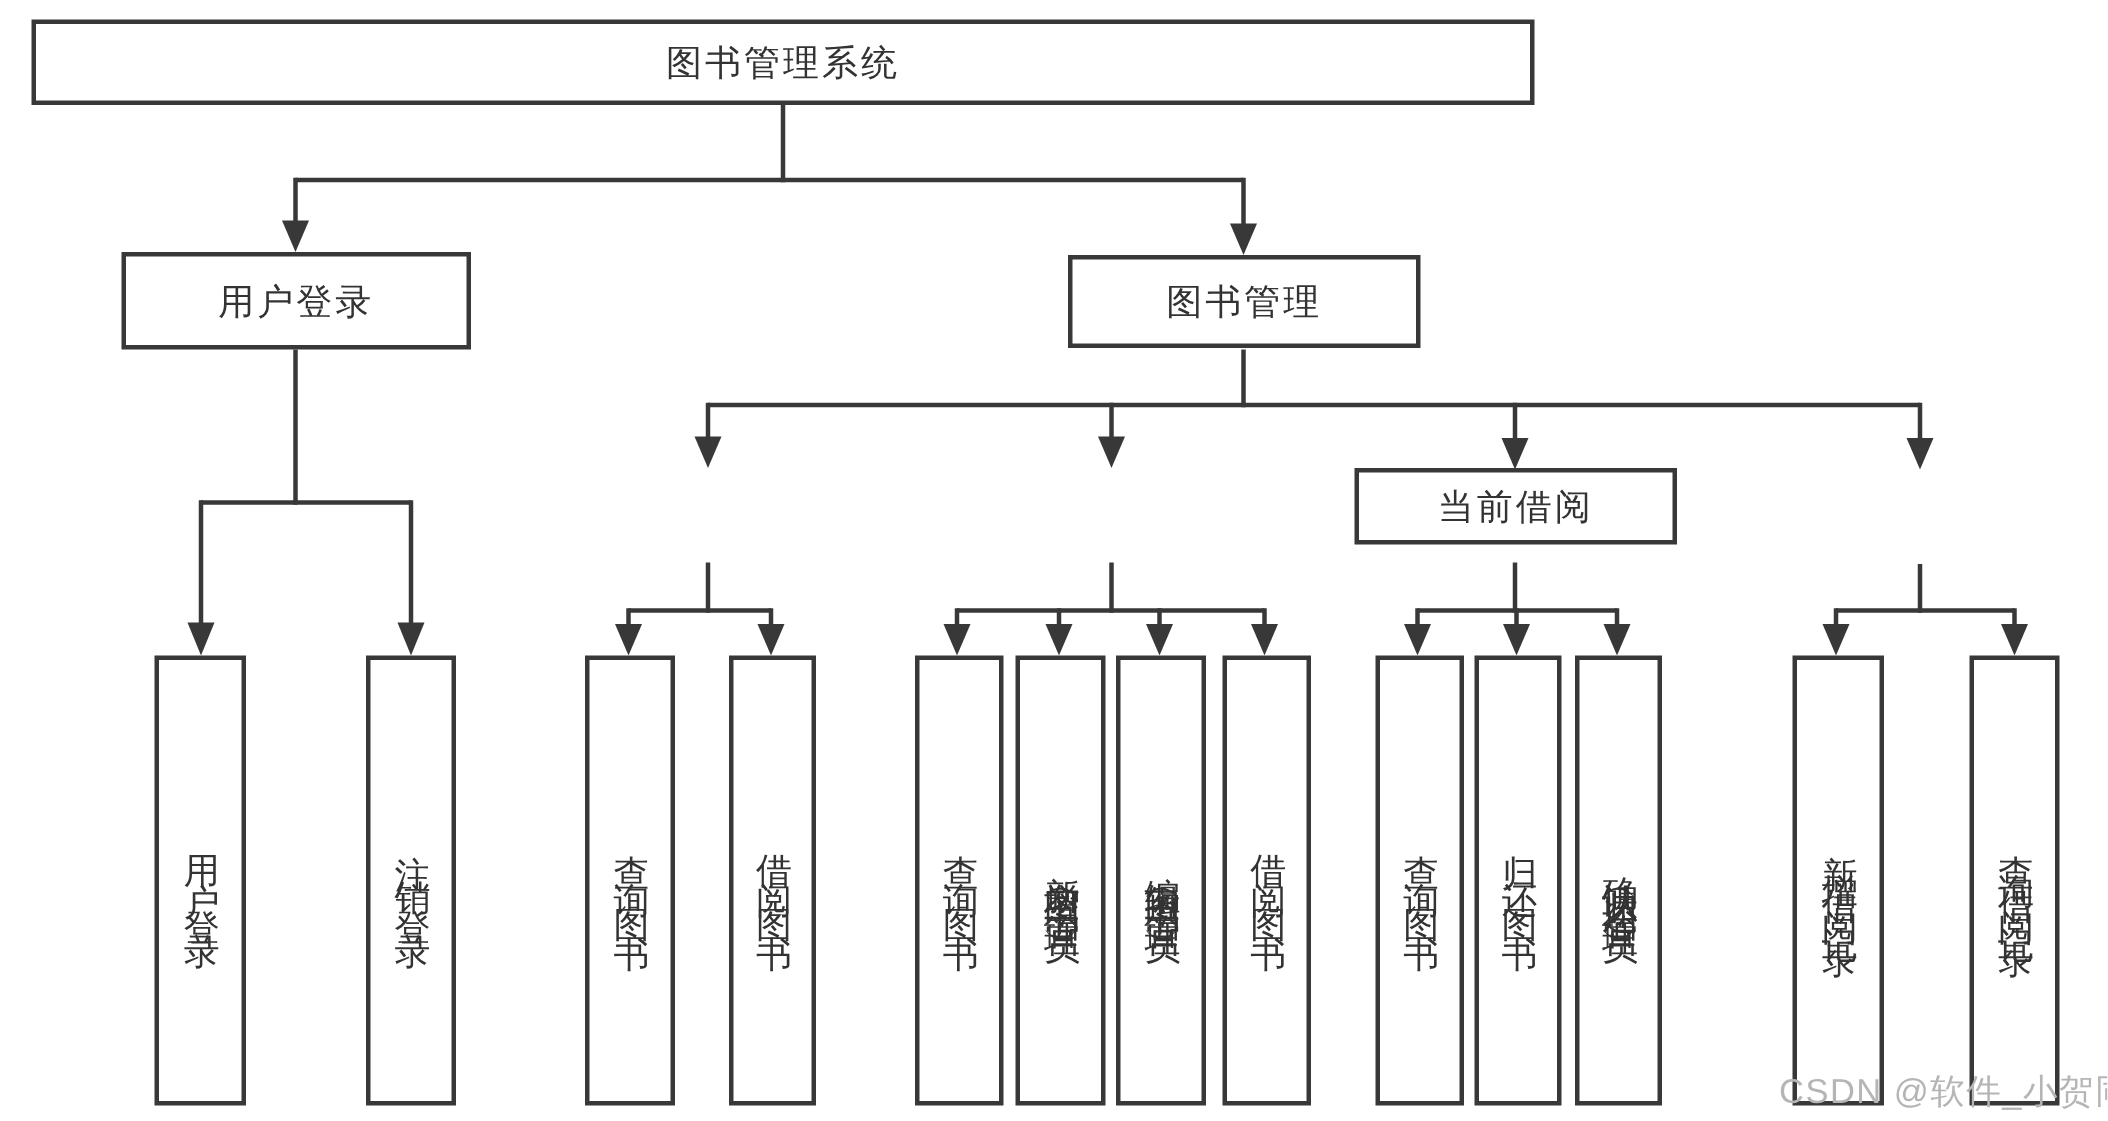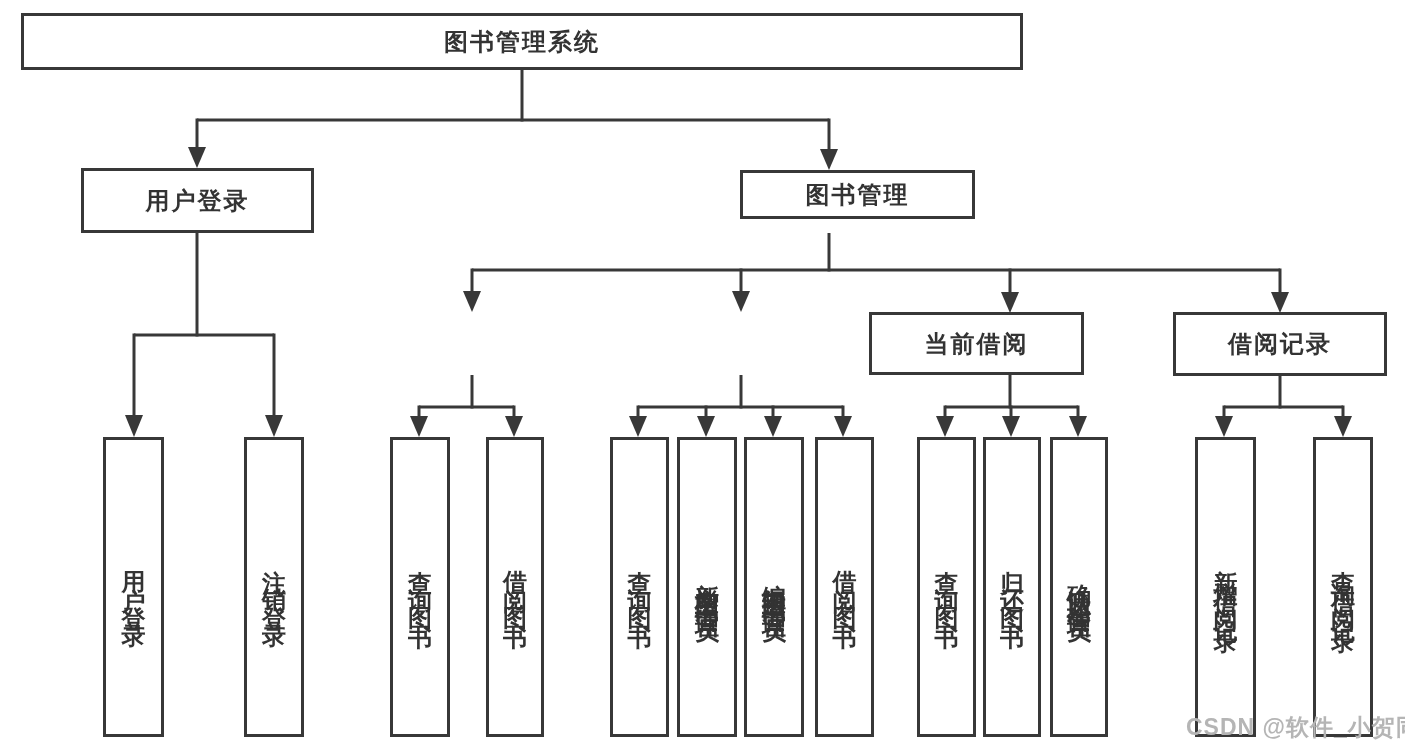--- a/index.html
+++ b/index.html
@@ -8,21 +8,20 @@
   }
   html,body{margin:0;padding:0;background:#ffffff;}
   .canvas{
     position:relative;
     width:1405px;
     height:747px;
     background:#ffffff;
     font-family:"Liberation Sans", sans-serif;
     color:var(--text);
     overflow:hidden;
-    font-weight:bold;
   }
   .connectors{
     position:absolute;
     left:0;top:0;
     width:1405px;height:747px;
     z-index:1;
   }
   .box{
     position:absolute;
     box-sizing:border-box;
@@ -143,24 +142,23 @@
       <line x1="1224" y1="405.5" x2="1224" y2="419"></line>
       <polygon points="1215,416 1233,416 1224,437"></polygon>
       <line x1="1343" y1="405.5" x2="1343" y2="419"></line>
       <polygon points="1334,416 1352,416 1343,437"></polygon>
     </g>
   </svg>
 
   <div class="box" style="left:21px;top:13px;width:1002px;height:57px">图书管理系统</div>
 
   <div class="box" style="left:81px;top:168px;width:233px;height:65px">用户登录</div>
-  <div class="box" style="left:740px;top:170px;width:235px;height:49px">图书管理</div>
+  <div class="box" style="left:712px;top:170px;width:235px;height:62px">图书管理</div>
 
-  <div class="box" style="left:869px;top:312px;width:215px;height:63px">当前借阅</div>
-  <div class="box" style="left:1173px;top:312px;width:214px;height:64px">借阅记录</div>
+  <div class="box" style="left:903px;top:312px;width:215px;height:51px">当前借阅</div>
 
   <div class="leaf short" style="left:103px;width:61px">用户登录</div>
   <div class="leaf short" style="left:244px;width:60px">注销登录</div>
 
   <div class="leaf short" style="left:390px;width:60px">查询图书</div>
   <div class="leaf short" style="left:486px;width:58px">借阅图书</div>
 
   <div class="leaf short" style="left:610px;width:59px">查询图书</div>
   <div class="leaf long" style="left:677px;width:60px">新增图书（管理员）</div>
   <div class="leaf long" style="left:744px;width:60px">编辑图书（管理员）</div>

